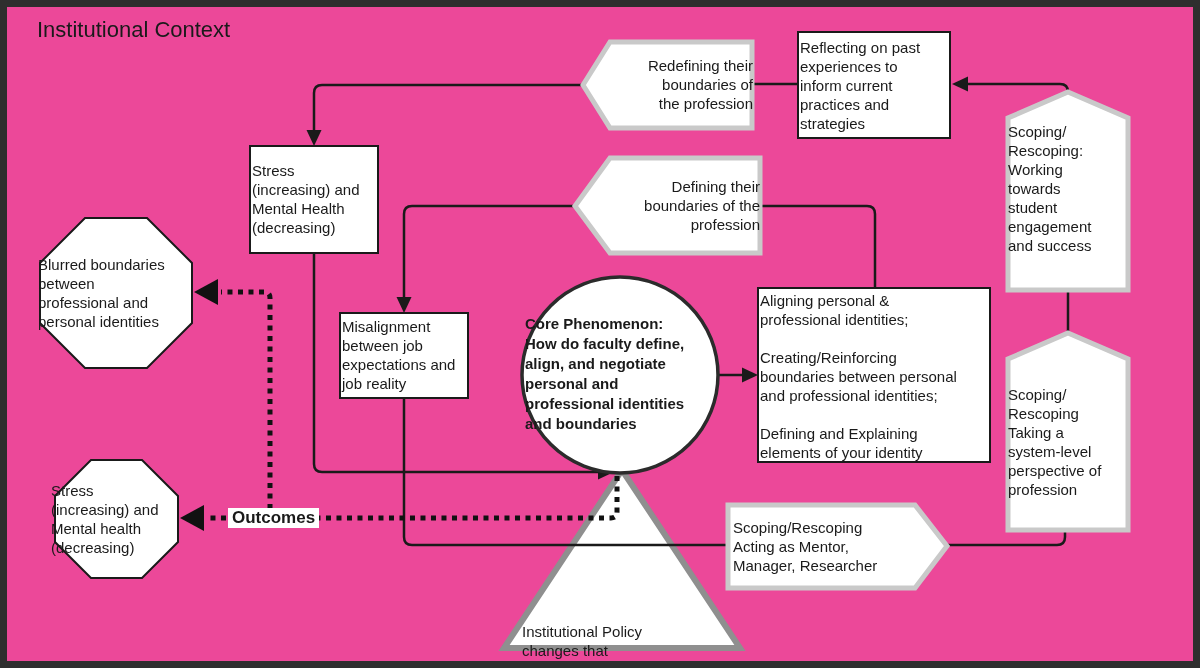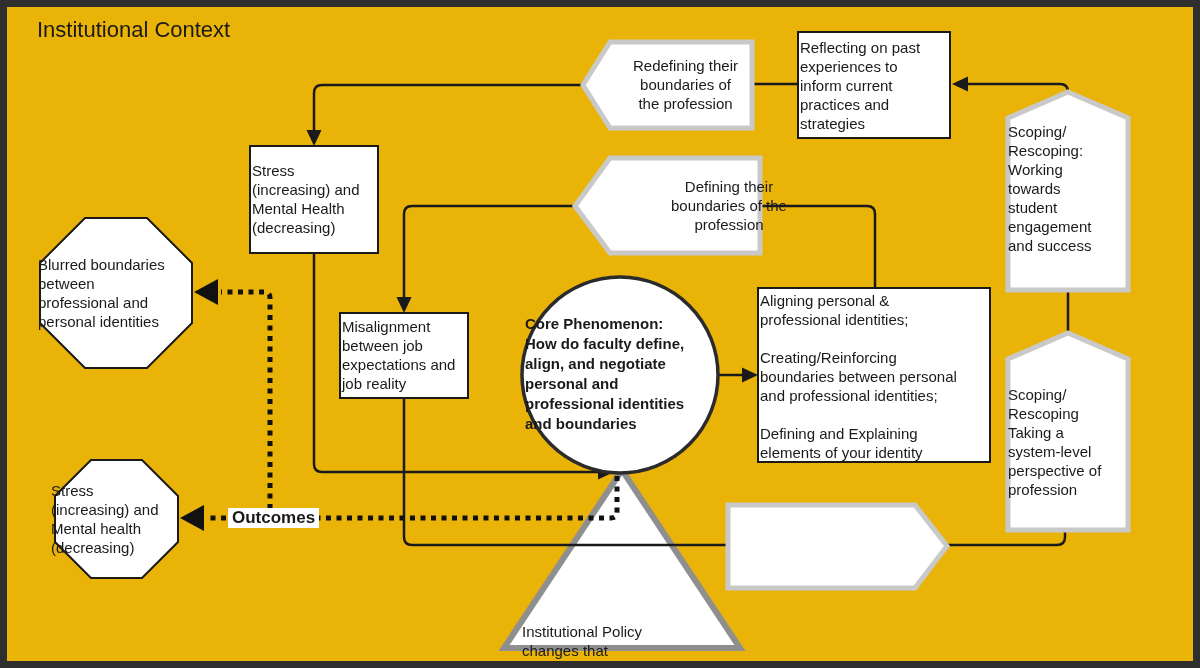--- a/index.html
+++ b/index.html
@@ -1,35 +1,35 @@
 <!DOCTYPE html>
 <html><head>
 <meta charset="utf-8">
 <style>
   html,body{margin:0;padding:0;background:#fff;}
   #frame{
     position:relative;
     width:1200px;height:668px;
     box-sizing:border-box;
     border:7px solid #2e2e2e;
-    background:#eab308;
+    background:#ec4899;
     font-family:"Liberation Sans", sans-serif;
     color:#1a1a1a;
     overflow:hidden;
   }
   #connectors{position:absolute;left:0;top:0;width:1186px;height:654px;}
   .label{
     position:absolute;
     font-size:15px;
     line-height:19px;
     white-space:pre-line;
     color:#1a1a1a;
     z-index:5;
   }
-  .label.left{text-align:center;}
+  .label.left{text-align:right;}
   #title{
     position:absolute;left:30px;top:10px;
     font-size:22px;line-height:26px;
     z-index:5;
   }
   #outcomes{
     position:absolute;left:215px;top:501px;
     font-size:17px;line-height:20px;font-weight:bold;
     background:#ffffff;padding:0 4px;
     z-index:6;
@@ -108,21 +108,21 @@
 Rescoping:
 Working
 towards
 student
 engagement
 and success</div>
   <div class="label" style="left:245px;top:154px;width:124px;">Stress
 (increasing) and
 Mental Health
 (decreasing)</div>
-  <div class="label left" style="left:652px;top:170px;width:140px;">Defining their
+  <div class="label left" style="left:613px;top:170px;width:140px;">Defining their
 boundaries of the
 profession</div>
   <div class="label" style="left:335px;top:310px;width:136px;">Misalignment
 between job
 expectations and
 job reality</div>
   <div class="label" id="core-label" style="left:518px;top:307px;width:190px;">Core Phenomenon:
 How do faculty define,
 align, and negotiate
 personal and
@@ -144,19 +144,22 @@
 perspective of
 profession</div>
   <div class="label" style="left:31px;top:248px;width:156px;">Blurred boundaries
 between
 professional and
 personal identities</div>
   <div class="label" style="left:44px;top:474px;width:130px;">Stress
 (increasing) and
 Mental health
 (decreasing)</div>
+  <div class="label" style="left:726px;top:511px;width:185px;">Scoping/Rescoping
+Acting as Mentor,
+Manager, Researcher</div>
   <div class="label" style="left:515px;top:571px;width:200px;margin-top:44px;">Institutional Policy
 changes that
 prompt realignment</div>
 
   <div id="outcomes">Outcomes</div>
 
 </div>
 
 </body></html>

